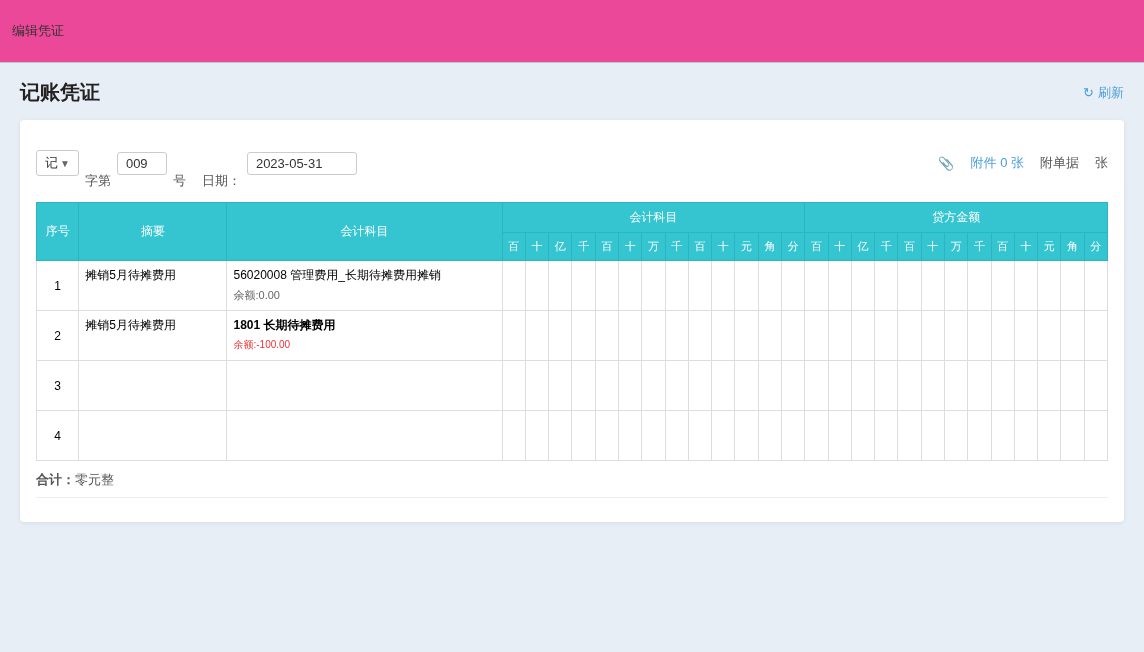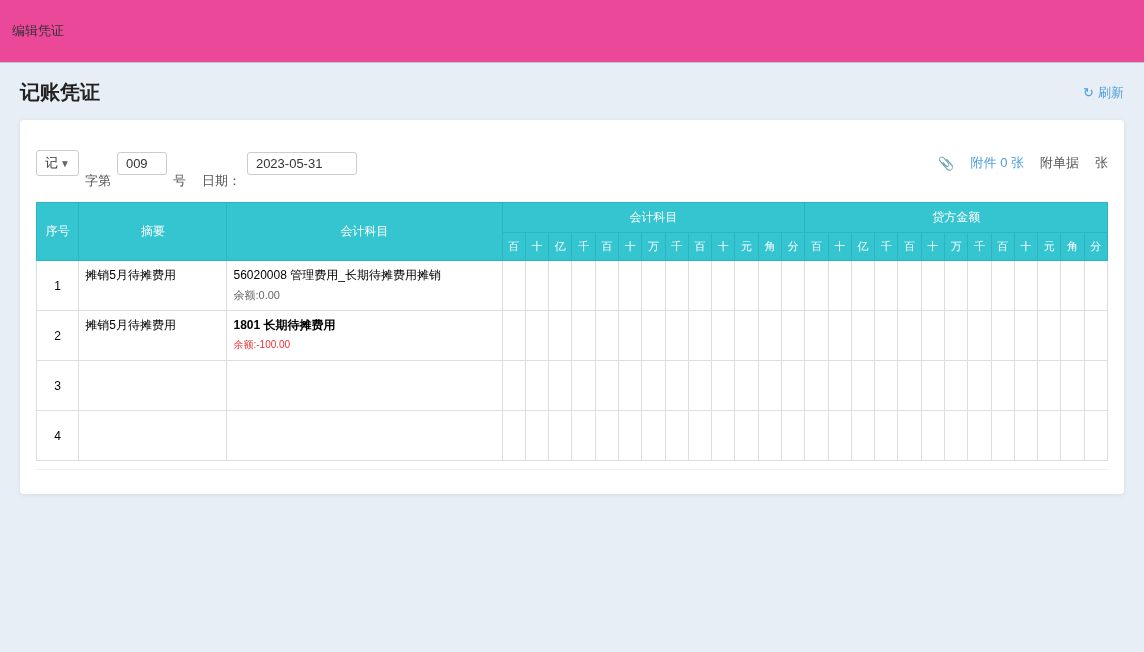--- a/index.html
+++ b/index.html
@@ -387,17 +387,22 @@
             <td class="col-amount" style="min-width: 22px; height: 50px;"></td>
             <td class="col-amount" style="min-width: 22px; height: 50px;"></td>
             <td class="col-amount" style="min-width: 22px; height: 50px;"></td>
             <td class="col-amount" style="min-width: 22px; height: 50px;"></td>
             <td class="col-amount" style="min-width: 22px; height: 50px;"></td>
             <td class="col-amount" style="min-width: 22px; height: 50px;"></td>
           </tr>
         </tbody>
     </table>
 
+    <div class="footer-area">
+      <span style="color:#555;font-size:13px;font-weight:bold;">合计：</span>
+      <span style="color:#555;font-size:13px;">零元整</span>
+      <div style="flex:1;"></div>
+    </div>
 
     <div style="height:1px;background:#eee;margin:8px 0;"></div>
 
   </div>
 </div>
 
 </body></html>

